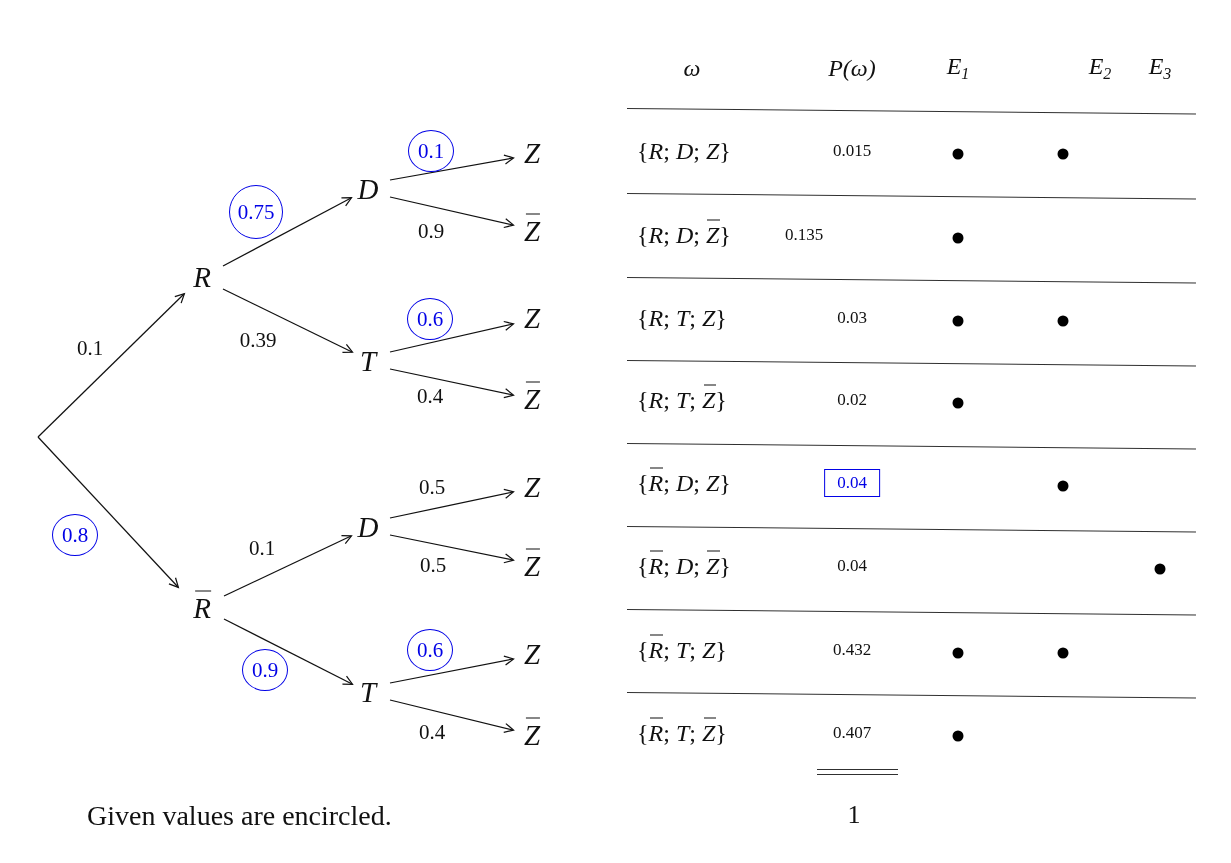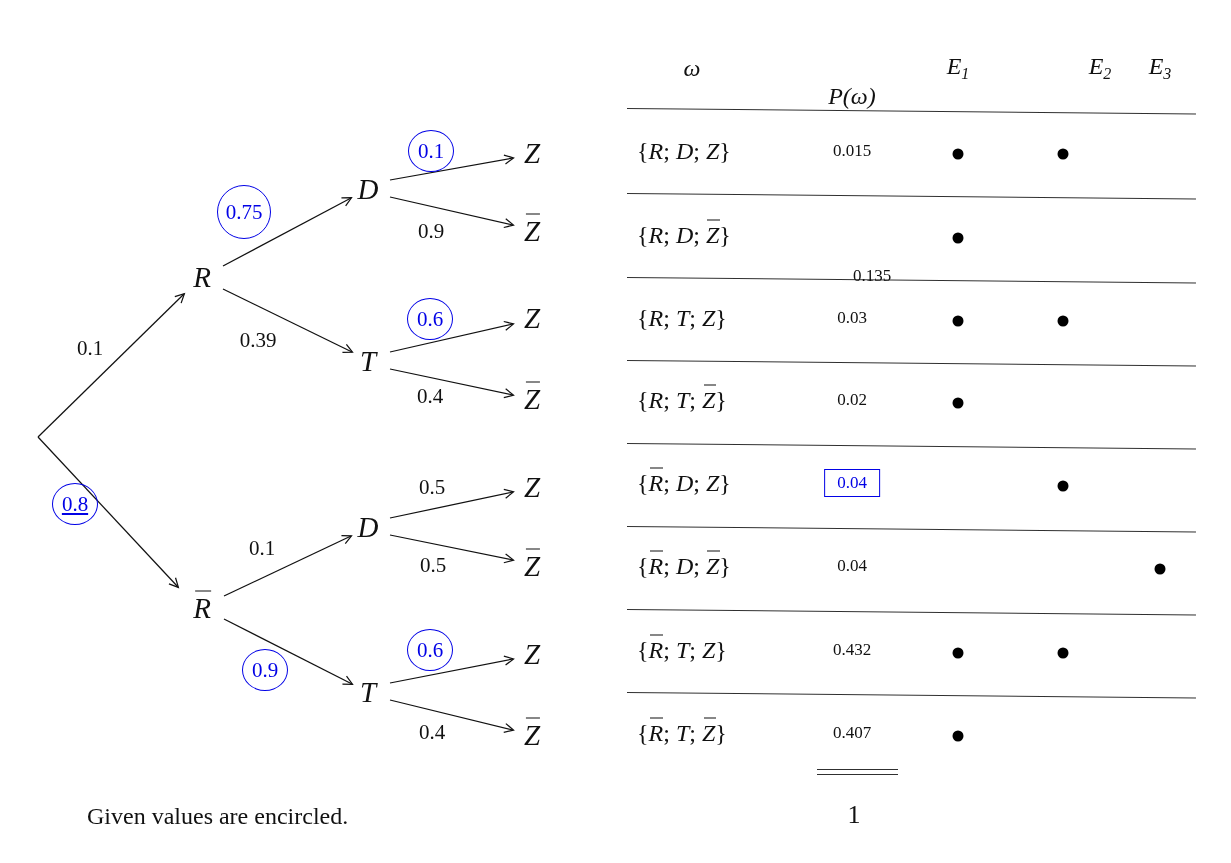--- a/index.html
+++ b/index.html
@@ -7,21 +7,21 @@
         font-family:"Liberation Serif","DejaVu Serif",serif;color:#111;}
   #tree-svg{position:absolute;left:0;top:0;}
   .abs{position:absolute;transform:translate(-50%,-50%);white-space:nowrap;}
   .it{font-style:italic;}
   .ov{position:relative;display:inline-block;line-height:1;}
   .ov::after{content:"";position:absolute;left:12%;right:-2%;top:-3px;border-top:1.7px solid currentColor;}
   .node-label{font-size:29px;font-style:italic;}
   .edge-label{font-size:21px;}
   .circled{border:1.6px solid #0202e6;border-radius:50%;color:#0202e6;
            display:flex;align-items:center;justify-content:center;}
-  .caption{position:absolute;font-size:24px;transform:translateY(-50%);}
+  .caption{position:absolute;font-size:28px;transform:translateY(-50%);}
   .thead{font-size:24px;font-style:italic;}
   .thead sub,.esub{font-size:16px;font-style:italic;}
   .omega-cell{font-size:24px;transform:translate(0,-50%);}
   .p-cell{font-size:17px;}
   .p-boxed{color:#0202e6;border:1.6px solid #0202e6;padding:3px 12px;}
   .rule{position:absolute;height:0;border-top:1.5px solid #303030;transform:rotate(0.55deg);transform-origin:left center;}
   .bullet{position:absolute;width:11px;height:11px;border-radius:50%;background:#000;transform:translate(-50%,-50%);}
   .dbl-rule{position:absolute;height:4px;border-top:1.6px solid #303030;border-bottom:1.6px solid #303030;}
   .total{font-size:26px;}
 </style>
@@ -48,22 +48,22 @@
         <line x1="224" y1="619" x2="352" y2="684" marker-end="url(#arrow)"></line>
         <line x1="390" y1="518" x2="513" y2="492" marker-end="url(#arrow)"></line>
         <line x1="390" y1="535" x2="513" y2="560" marker-end="url(#arrow)"></line>
         <line x1="390" y1="683" x2="513" y2="659" marker-end="url(#arrow)"></line>
         <line x1="390" y1="700" x2="513" y2="730" marker-end="url(#arrow)"></line>
       </g>
   </svg>
 
   <div id="tree-labels">
       <div class="abs edge-label" style="left: 90px; top: 348px;">0.1</div>
-      <div class="abs edge-label circled" style="left: 75px; top: 504px; width: 44px; height: 40px; text-decoration: underline;">0.8</div>
-      <div class="abs edge-label circled" style="left: 244px; top: 212px; width: 52px; height: 52px;">0.75</div>
+      <div class="abs edge-label circled" style="left: 75px; top: 535px; width: 44px; height: 40px;">0.8</div>
+      <div class="abs edge-label circled" style="left: 256px; top: 212px; width: 52px; height: 52px;">0.75</div>
       <div class="abs edge-label" style="left: 258px; top: 340px;">0.39</div>
       <div class="abs edge-label circled" style="left: 431px; top: 151px; width: 44px; height: 40px;">0.1</div>
       <div class="abs edge-label" style="left: 431px; top: 231px;">0.9</div>
       <div class="abs edge-label circled" style="left: 430px; top: 319px; width: 44px; height: 40px;">0.6</div>
       <div class="abs edge-label" style="left: 430px; top: 396px;">0.4</div>
       <div class="abs edge-label" style="left: 262px; top: 548px;">0.1</div>
       <div class="abs edge-label circled" style="left: 265px; top: 670px; width: 44px; height: 40px;">0.9</div>
       <div class="abs edge-label" style="left: 432px; top: 487px;">0.5</div>
       <div class="abs edge-label" style="left: 433px; top: 565px;">0.5</div>
       <div class="abs edge-label circled" style="left: 430px; top: 650px; width: 44px; height: 40px;">0.6</div>
@@ -81,38 +81,38 @@
       <div class="abs node-label" style="left: 532px; top: 487px;"><span class="it">Z</span></div>
       <div class="abs node-label" style="left: 532px; top: 566px;"><span class="it ov">Z</span></div>
       <div class="abs node-label" style="left: 532px; top: 654px;"><span class="it">Z</span></div>
       <div class="abs node-label" style="left: 532px; top: 735px;"><span class="it ov">Z</span></div>
     </div>
 
   <div class="caption" style="left:87px;top:816px;">Given values are encircled.</div>
 
   <div id="table-layer">
       <div class="abs thead" style="left: 692px; top: 68px;"><span class="it">ω</span></div>
-      <div class="abs thead" style="left: 852px; top: 68px; margin-top: 28px;"><span class="it">P</span>(<span class="it">ω</span>)</div>
+      <div class="abs thead" style="left: 852px; top: 68px;"><span class="it">P</span>(<span class="it">ω</span>)</div>
       <div class="abs thead" style="left: 958px; top: 68px;"><span class="it">E</span><sub class="esub">1</sub></div>
       <div class="abs thead" style="left: 1063px; top: 68px; margin-left: 37px;"><span class="it">E</span><sub class="esub">2</sub></div>
       <div class="abs thead" style="left: 1160px; top: 68px;"><span class="it">E</span><sub class="esub">3</sub></div>
       <div class="rule" style="left: 627px; top: 108px; width: 569px;"></div>
       <div class="rule" style="left: 627px; top: 193px; width: 569px;"></div>
       <div class="rule" style="left: 627px; top: 277px; width: 569px;"></div>
       <div class="rule" style="left: 627px; top: 360px; width: 569px;"></div>
       <div class="rule" style="left: 627px; top: 443px; width: 569px;"></div>
       <div class="rule" style="left: 627px; top: 526px; width: 569px;"></div>
       <div class="rule" style="left: 627px; top: 609px; width: 569px;"></div>
       <div class="rule" style="left: 627px; top: 692px; width: 569px;"></div>
       <div class="abs omega-cell" style="left: 637px; top: 151px; transform: translate(0px, -50%);">{<span class="it">R</span>; <span class="it">D</span>; <span class="it">Z</span>}</div>
       <div class="abs p-cell" style="left: 852px; top: 151px;">0.015</div>
       <div class="bullet" style="left: 958px; top: 154px;"></div>
       <div class="bullet" style="left: 1063px; top: 154px;"></div>
       <div class="abs omega-cell" style="left: 637px; top: 235px; transform: translate(0px, -50%);">{<span class="it">R</span>; <span class="it">D</span>; <span class="it ov">Z</span>}</div>
-      <div class="abs p-cell" style="left: 872px; top: 235px; margin-top: 41px;">0.135</div>
+      <div class="abs p-cell" style="left: 804px; top: 235px;">0.135</div>
       <div class="bullet" style="left: 958px; top: 238px;"></div>
       <div class="abs omega-cell" style="left: 637px; top: 318px; transform: translate(0px, -50%);">{<span class="it">R</span>; <span class="it">T</span>; <span class="it">Z</span>}</div>
       <div class="abs p-cell" style="left: 852px; top: 318px;">0.03</div>
       <div class="bullet" style="left: 958px; top: 321px;"></div>
       <div class="bullet" style="left: 1063px; top: 321px;"></div>
       <div class="abs omega-cell" style="left: 637px; top: 400px; transform: translate(0px, -50%);">{<span class="it">R</span>; <span class="it">T</span>; <span class="it ov">Z</span>}</div>
       <div class="abs p-cell" style="left: 852px; top: 400px;">0.02</div>
       <div class="bullet" style="left: 958px; top: 403px;"></div>
       <div class="abs omega-cell" style="left: 637px; top: 483px; transform: translate(0px, -50%);">{<span class="it ov">R</span>; <span class="it">D</span>; <span class="it">Z</span>}</div>
       <div class="abs p-cell p-boxed" style="left: 852px; top: 483px;">0.04</div>

